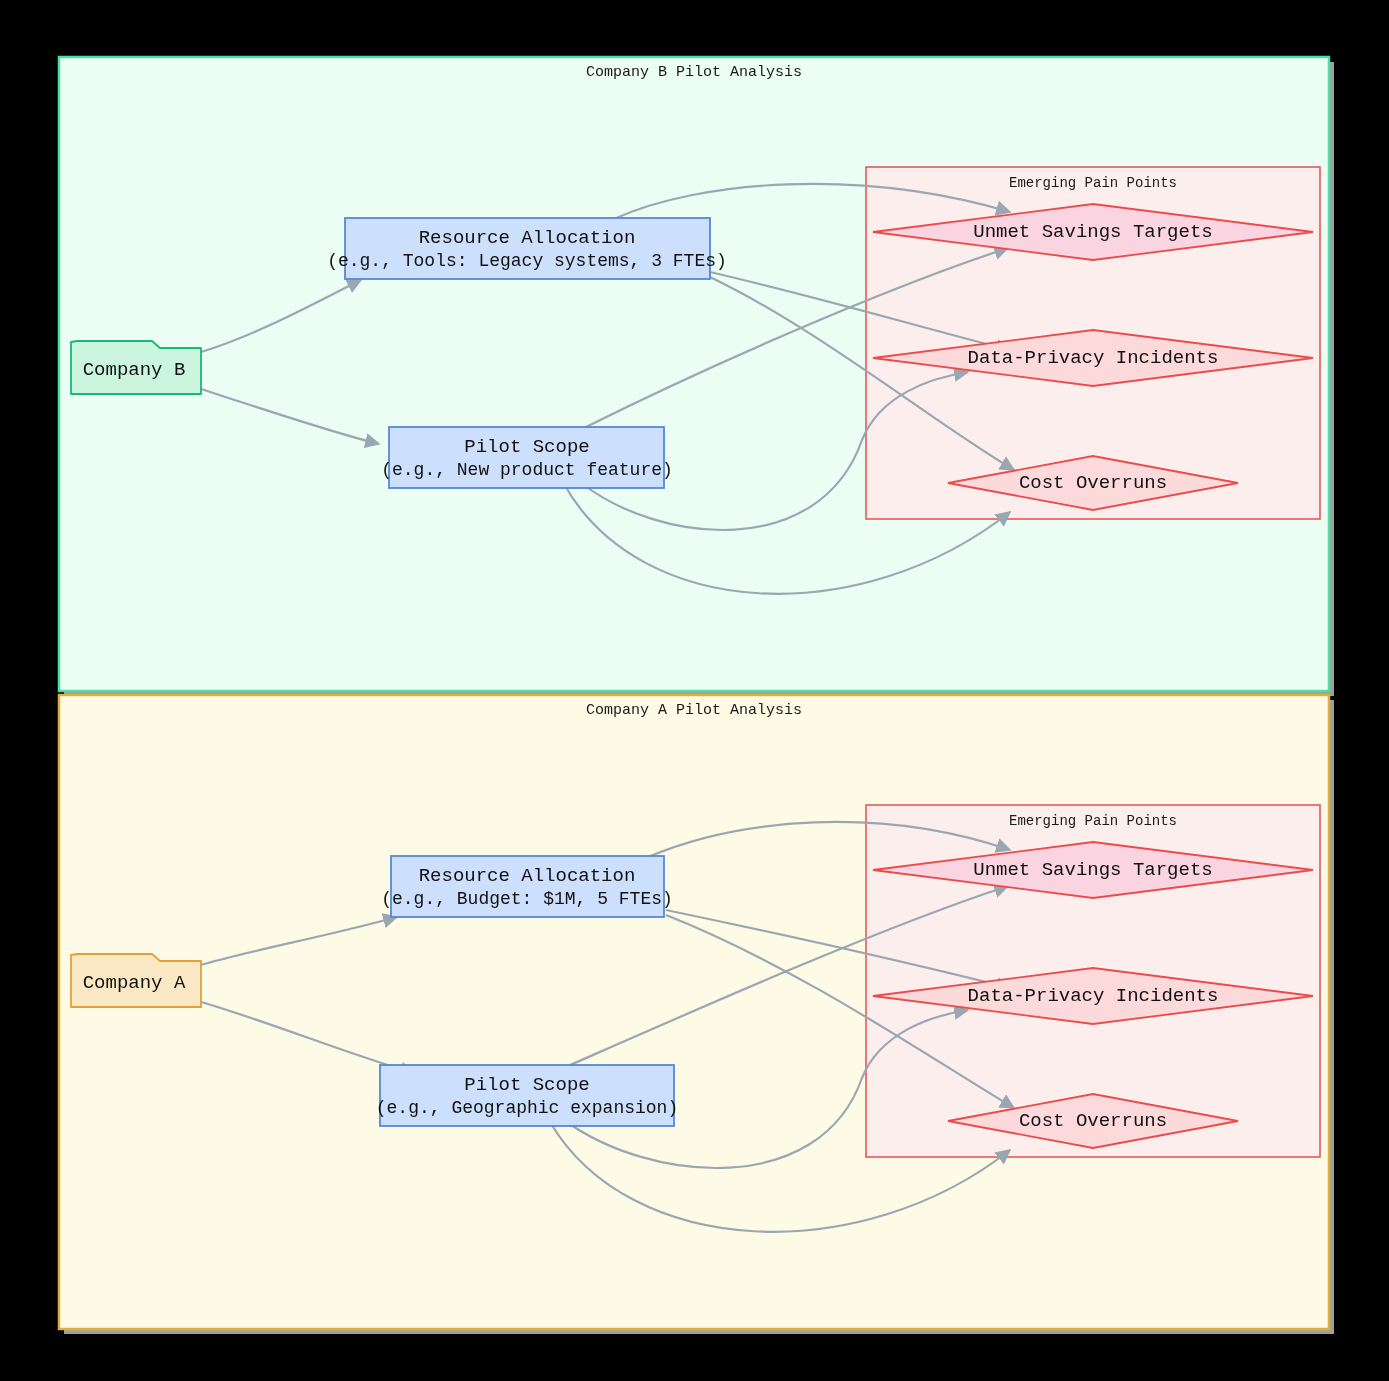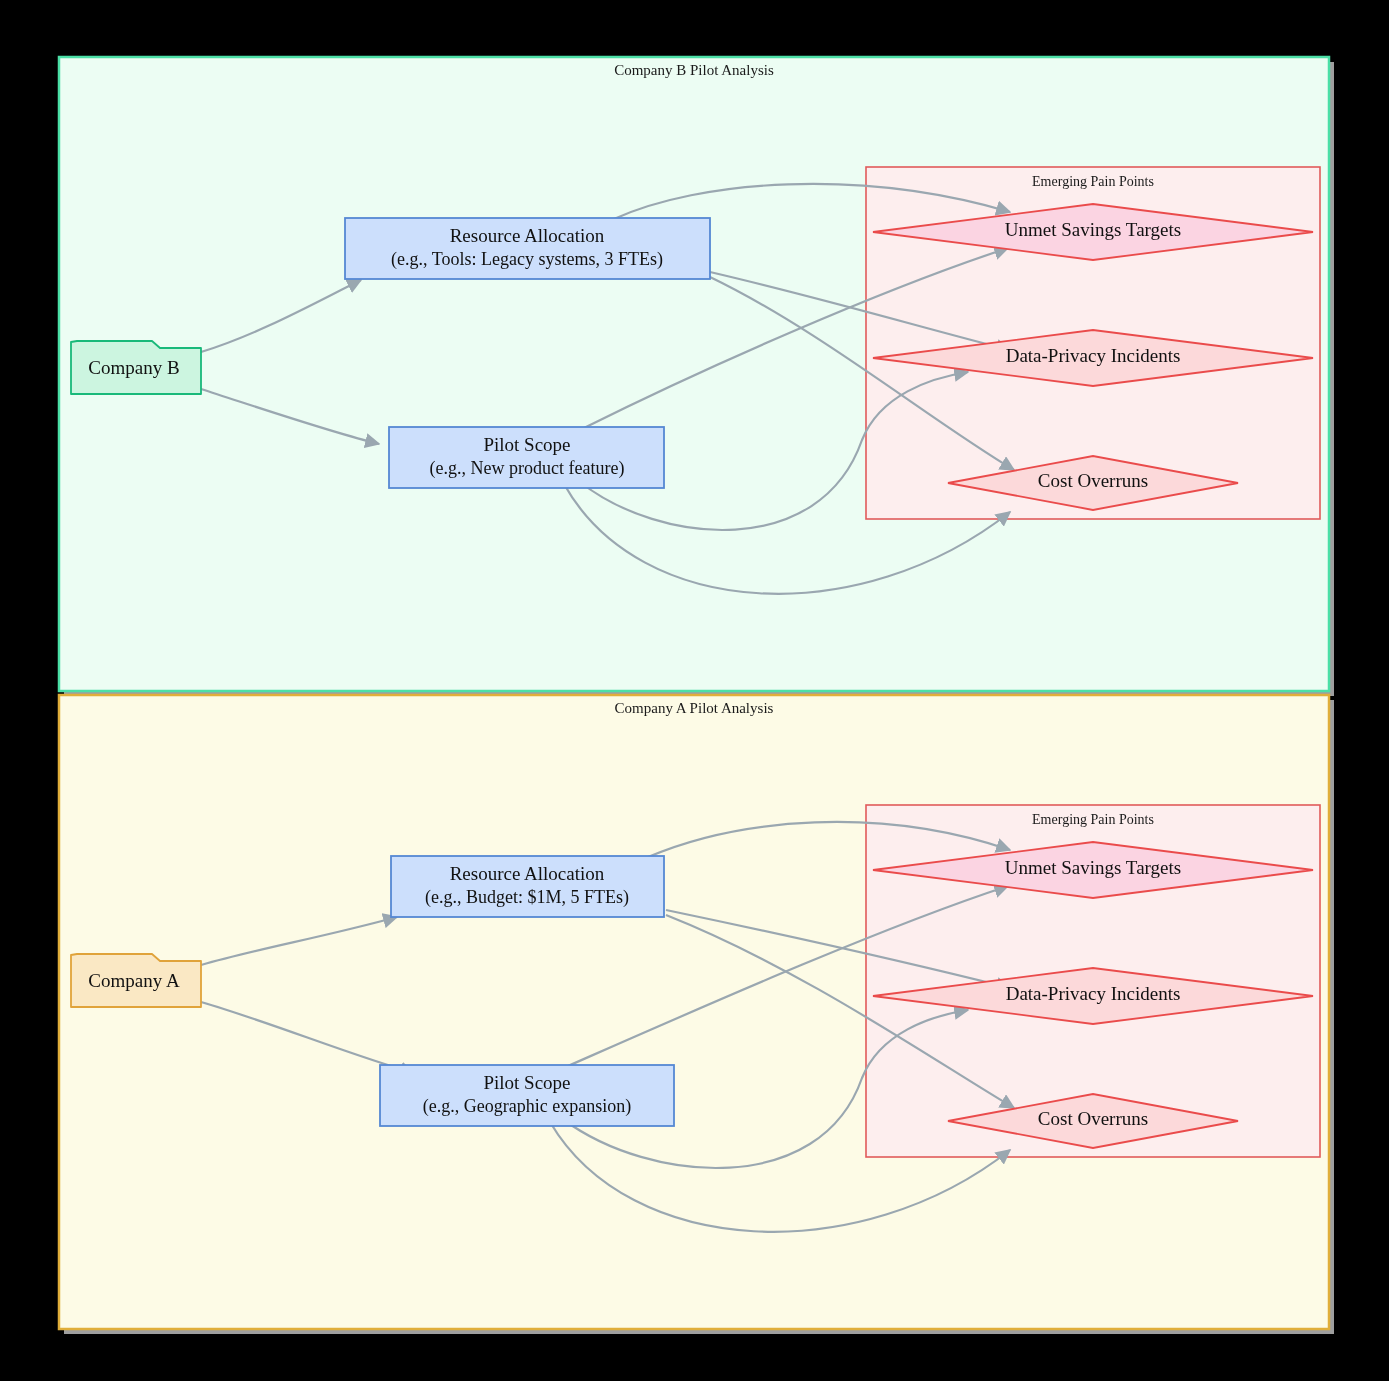--- a/index.html
+++ b/index.html
@@ -5,21 +5,21 @@
   html, body {
     margin: 0;
     padding: 0;
     background: #000000;
   }
   #stage {
     position: relative;
     width: 1389px;
     height: 1381px;
     background: #000000;
-    font-family: Liberation Serif, serif;
+    font-family: Liberation Mono, monospace;
     overflow: hidden;
   }
   svg.diagram {
     display: block;
     width: 1389px;
     height: 1381px;
   }
   text { dominant-baseline: middle; }
   .panel-title { font-size: 15px; fill: #1a1a1a; text-anchor: middle; }
   .sub-title   { font-size: 14px; fill: #1a1a1a; text-anchor: middle; }

